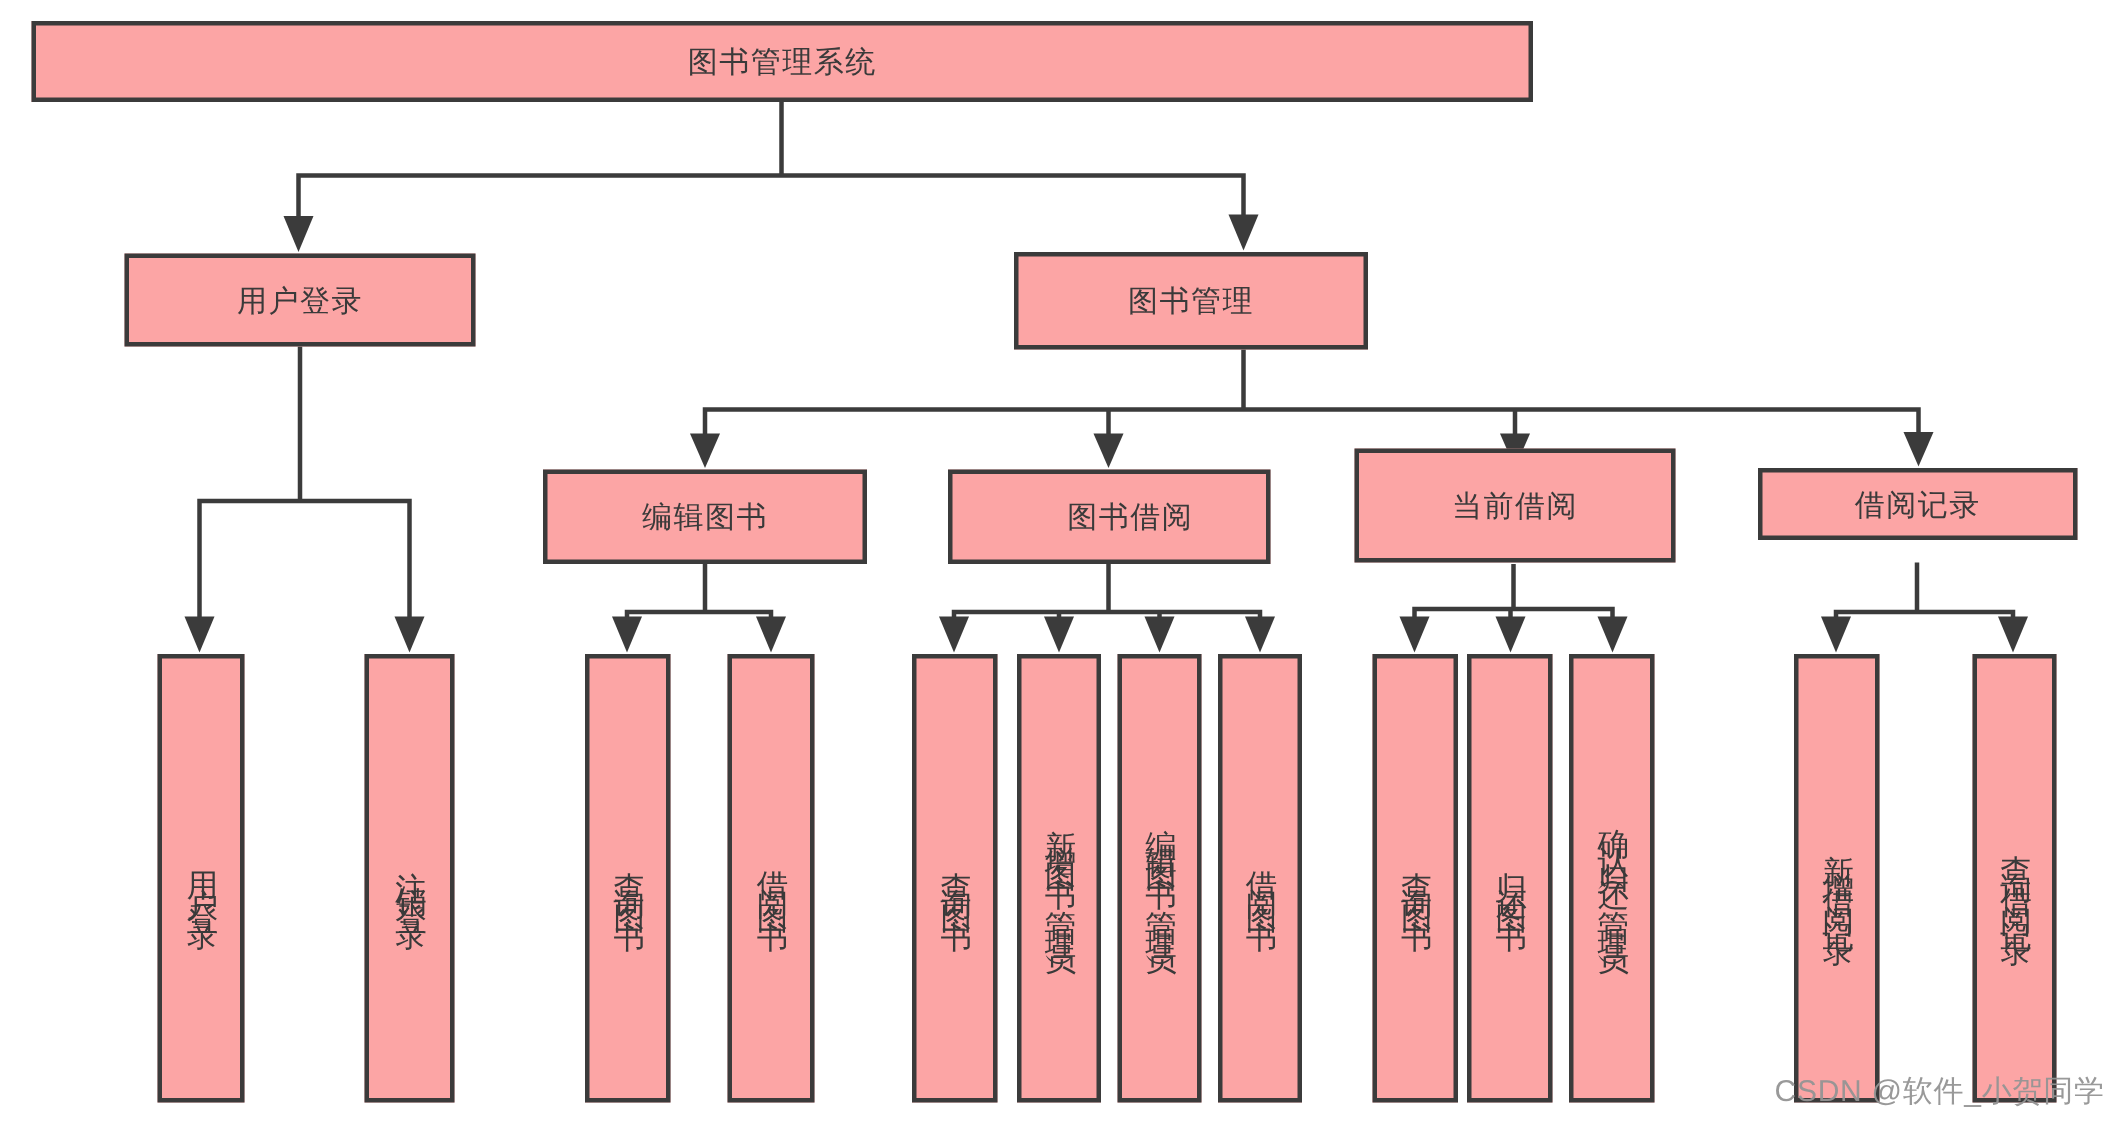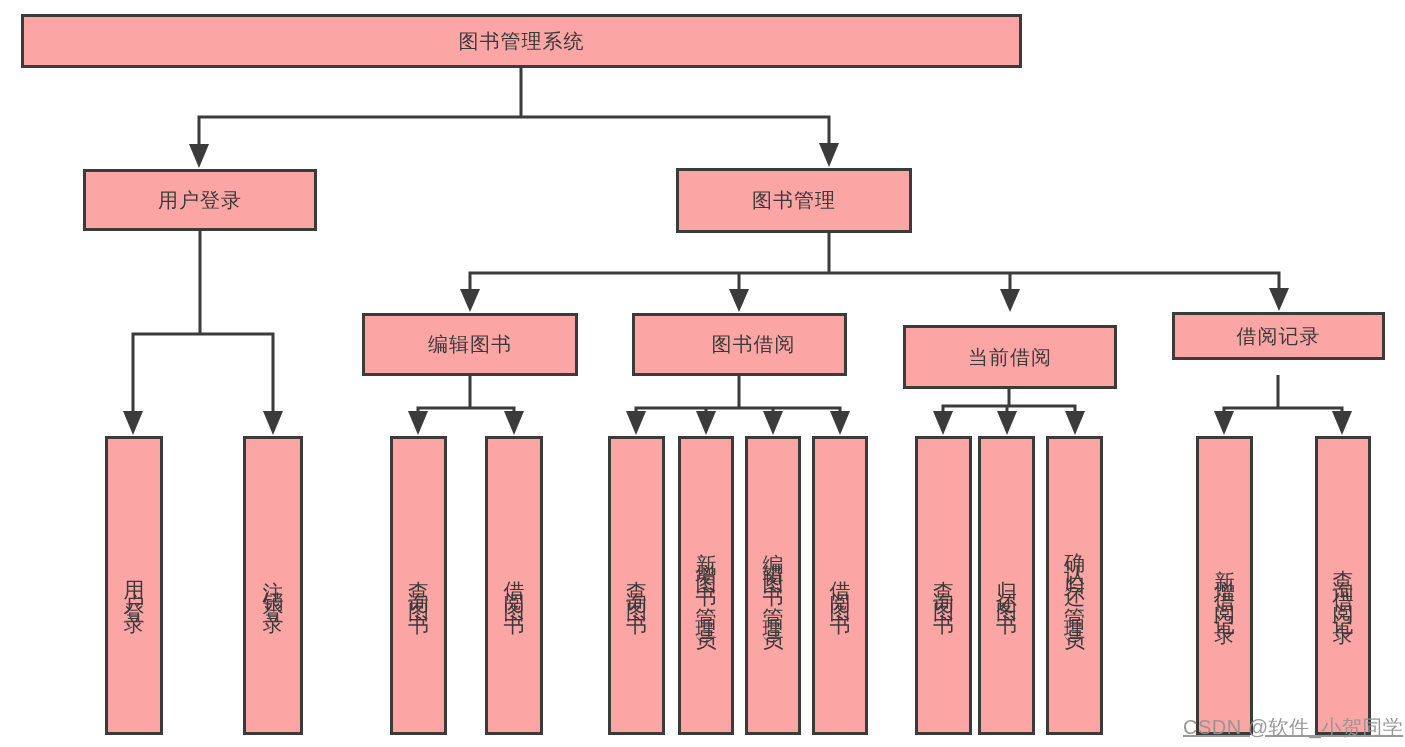--- a/index.html
+++ b/index.html
@@ -42,21 +42,20 @@
     white-space: nowrap;
   }
   .watermark {
     position: absolute;
     left: 1183px; top: 714px;
     font-size: 20px;
     color: rgba(148,148,148,0.95);
     letter-spacing: 0.5px;
     white-space: nowrap;
     z-index: 5;
-    text-decoration: underline;
   }
 </style>
 </head>
 <body>
 
 <div class="canvas">
 
   <svg class="connectors" viewBox="0 0 1405 747" xmlns="http://www.w3.org/2000/svg">
     <path d="M521 68 V118
          M197.5 117 H830.5
@@ -124,21 +123,21 @@
   <div class="box" style="left:676px; top:168px; width:236px; height:65px;">
     <span class="hlabel">图书管理</span>
   </div>
 
   <div class="box" style="left:362px; top:313px; width:216px; height:63px;">
     <span class="hlabel">编辑图书</span>
   </div>
   <div class="box" style="left:632px; top:313px; width:215px; height:63px;padding-left:28px;">
     <span class="hlabel">图书借阅</span>
   </div>
-  <div class="box" style="left:903px; top:325px; width:214px; height:64px;">
+  <div class="box" style="left:903px; top:299px; width:214px; height:76px;">
     <span class="hlabel">当前借阅</span>
   </div>
   <div class="box" style="left:1172px; top:312px; width:213px; height:48px;">
     <span class="hlabel">借阅记录</span>
   </div>
 
   <div class="box leaf" style="left:105px; top:436px; width:58px; height:299px;">
     <span class="vlabel">用户登录</span>
   </div>
   <div class="box leaf" style="left:243px; top:436px; width:60px; height:299px;">

